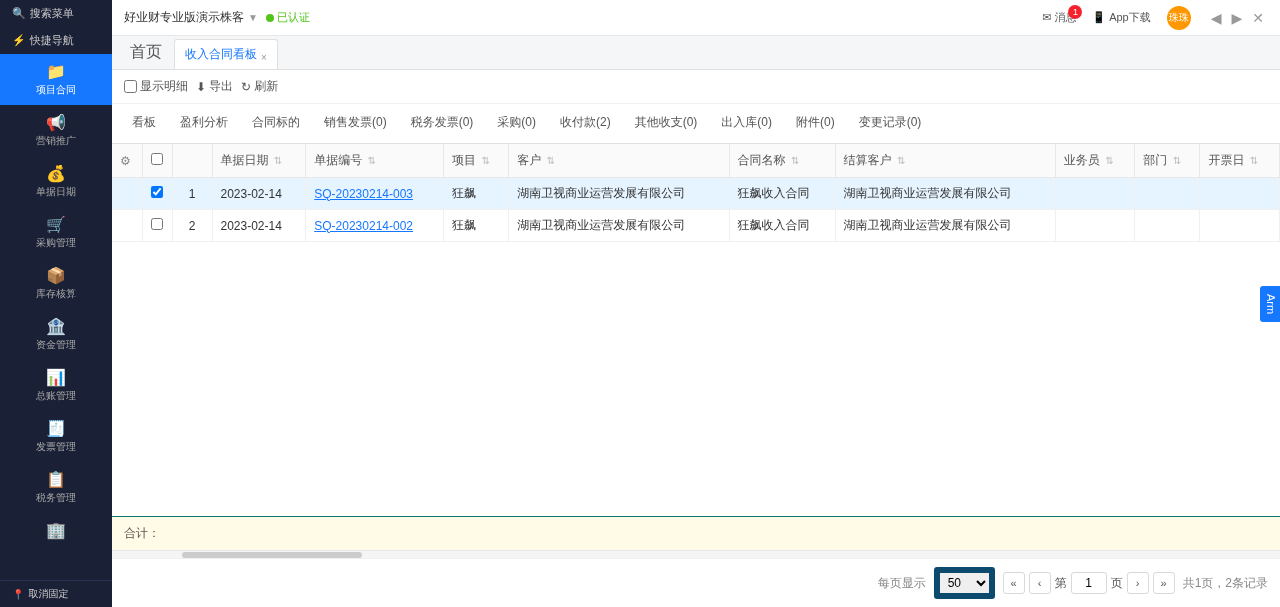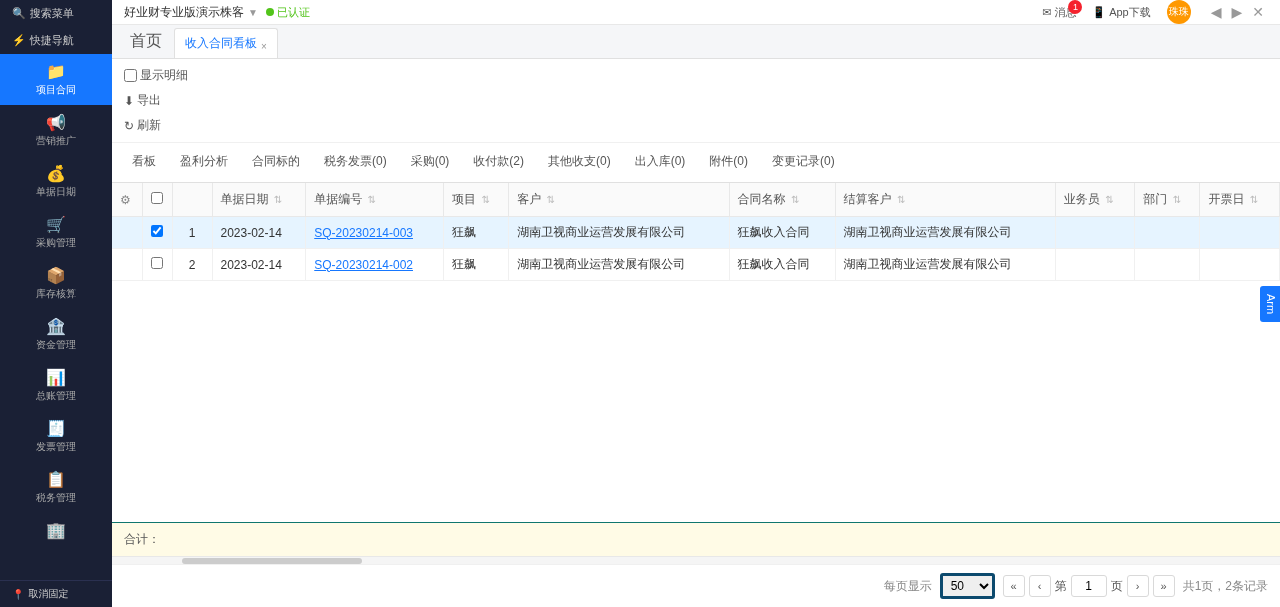--- a/index.html
+++ b/index.html
@@ -23,21 +23,21 @@
     .sidebar-bottom { margin-top: auto; padding: 6px 8px; display: flex; align-items: center; cursor: pointer; border-top: 1px solid #2a3050; }
     .sidebar-bottom span { font-size: 10px; color: #ccc; margin-left: 4px; }
     .sidebar-scroll { overflow-y: auto; flex: 1; }
     .sidebar-scroll::-webkit-scrollbar { width: 3px; }
     .sidebar-scroll::-webkit-scrollbar-thumb { background: #3a4060; }
 
     
     .main { flex: 1; display: flex; flex-direction: column; overflow: hidden; }
 
     
-    .topbar { background: #fff; border-bottom: 1px solid #e8e8e8; padding: 0 12px; height: 25px; display: flex; align-items: center; justify-content: space-between; flex-shrink: 0; }
+    .topbar { background: #fff; border-bottom: 1px solid #e8e8e8; padding: 0 12px; height: 36px; display: flex; align-items: center; justify-content: space-between; flex-shrink: 0; }
     .topbar-left { display: flex; align-items: center; gap: 8px; }
     .company-select { display: flex; align-items: center; gap: 4px; font-size: 12px; color: #333; cursor: pointer; }
     .company-select .arrow { color: #999; font-size: 10px; }
     .certified { display: flex; align-items: center; gap: 3px; font-size: 11px; color: #52c41a; }
     .certified-dot { width: 8px; height: 8px; border-radius: 50%; background: #52c41a; }
     .topbar-right { display: flex; align-items: center; gap: 16px; }
     .topbar-icon-item { display: flex; align-items: center; gap: 3px; font-size: 11px; color: #555; cursor: pointer; position: relative; }
     .badge { background: #f5222d; color: #fff; border-radius: 10px; font-size: 9px; padding: 0 4px; min-width: 14px; height: 14px; display: flex; align-items: center; justify-content: center; position: absolute; top: -5px; right: -6px; }
     .avatar { width: 24px; height: 24px; border-radius: 50%; background: #ff9800; display: flex; align-items: center; justify-content: center; color: #fff; font-size: 10px; }
 
@@ -50,21 +50,21 @@
     
     .content { background: #fff; flex: 1; display: flex; flex-direction: column; overflow: hidden; padding: 0; }
 
     
     .contract-header { padding: 8px 12px; border-bottom: 1px solid #f0f0f0; display: flex; align-items: center; justify-content: space-between; flex-shrink: 0; }
     .contract-title { font-size: 14px; font-weight: bold; color: #333; }
     .contract-title-label { color: #888; font-weight: normal; font-size: 12px; }
     .status-btn { padding: 3px 8px; border-radius: 12px; font-size: 11px; border: 1px solid #d9d9d9; background: #f5f5f5; color: #666; cursor: pointer; }
     .status-btn.partial { background: #fff7e6; border-color: #ffa940; color: #fa8c16; }
     .more-btn { color: #999; cursor: pointer; font-size: 16px; }
-    .header-right-actions { display: flex; align-items: flex-start; gap: 8px; flex-direction: column; }
+    .header-right-actions { display: flex; align-items: flex-start; gap: 8px; }
     .action-btn { display: flex; align-items: center; gap: 3px; font-size: 12px; color: #555; cursor: pointer; }
     .show-detail-cb { display: flex; align-items: center; gap: 3px; font-size: 12px; color: #555; }
 
     
     .sub-tabs { border-bottom: 1px solid #e0e0e0; display: flex; align-items: center; padding: 0 8px; flex-shrink: 0; background: #fff; }
     .sub-tab { padding: 10px 12px; font-size: 12px; color: #555; cursor: pointer; border-bottom: 2px solid transparent; white-space: nowrap; }
     .sub-tab.active { color: #1677ff; border-bottom-color: #1677ff; font-weight: 500; }
 
     
     .table-container { flex: 1; overflow: auto; position: relative; }
@@ -78,21 +78,21 @@
     .sort-icon { color: #bbb; margin-left: 2px; font-size: 10px; }
     .link-text { color: #1677ff; cursor: pointer; text-decoration: underline; }
     .checkbox { width: 12px; height: 12px; cursor: pointer; }
 
     
     .total-row { background: #fffbe6; border-top: 1px solid #0f766e; padding: 8px 12px; font-size: 12px; color: #555; flex-shrink: 0; display: flex; align-items: center; }
 
     
     .pagination { padding: 8px 12px; display: flex; align-items: center; justify-content: flex-end; gap: 8px; font-size: 12px; color: #555; border-top: 1px solid #f0f0f0; flex-shrink: 0; background: #fff; }
     .page-label { color: #888; }
-    .page-size-select { border: 3px solid #0c4a6e; border-radius: 3px; padding: 2px 4px; font-size: 12px; }
+    .page-size-select { border: 6px solid #0c4a6e; border-radius: 3px; padding: 2px 4px; font-size: 12px; }
     .page-nav { display: flex; align-items: center; gap: 4px; }
     .page-btn { width: 22px; height: 22px; border: 1px solid #d9d9d9; border-radius: 3px; display: flex; align-items: center; justify-content: center; cursor: pointer; color: #555; font-size: 11px; background: #fff; }
     .page-input { width: 36px; height: 22px; border: 1px solid #d9d9d9; border-radius: 3px; text-align: center; font-size: 12px; }
     .page-info { color: #888; }
 
     
     .right-float { position: absolute; right: 0; top: 50%; transform: translateY(-50%); background: #1677ff; color: #fff; width: 20px; padding: 8px 3px; cursor: pointer; border-radius: 3px 0 0 3px; writing-mode: vertical-rl; font-size: 11px; text-align: center; z-index: 10; }
 
     
     .table-container::-webkit-scrollbar { height: 6px; width: 6px; }
@@ -231,20 +231,23 @@
 
     <div class="sub-tabs">
       <div class="sub-tab">
         <span>看板</span>
       </div>
       <div class="sub-tab">
         <span>盈利分析</span>
       </div>
       <div class="sub-tab">
         <span>合同标的</span>
+      </div>
+      <div class="sub-tab">
+        <span>销售发票(0)</span>
       </div>
       <div class="sub-tab">
         <span>税务发票(0)</span>
       </div>
       <div class="sub-tab">
         <span>采购(0)</span>
       </div>
       <div class="sub-tab">
         <span>收付款(2)</span>
       </div>

